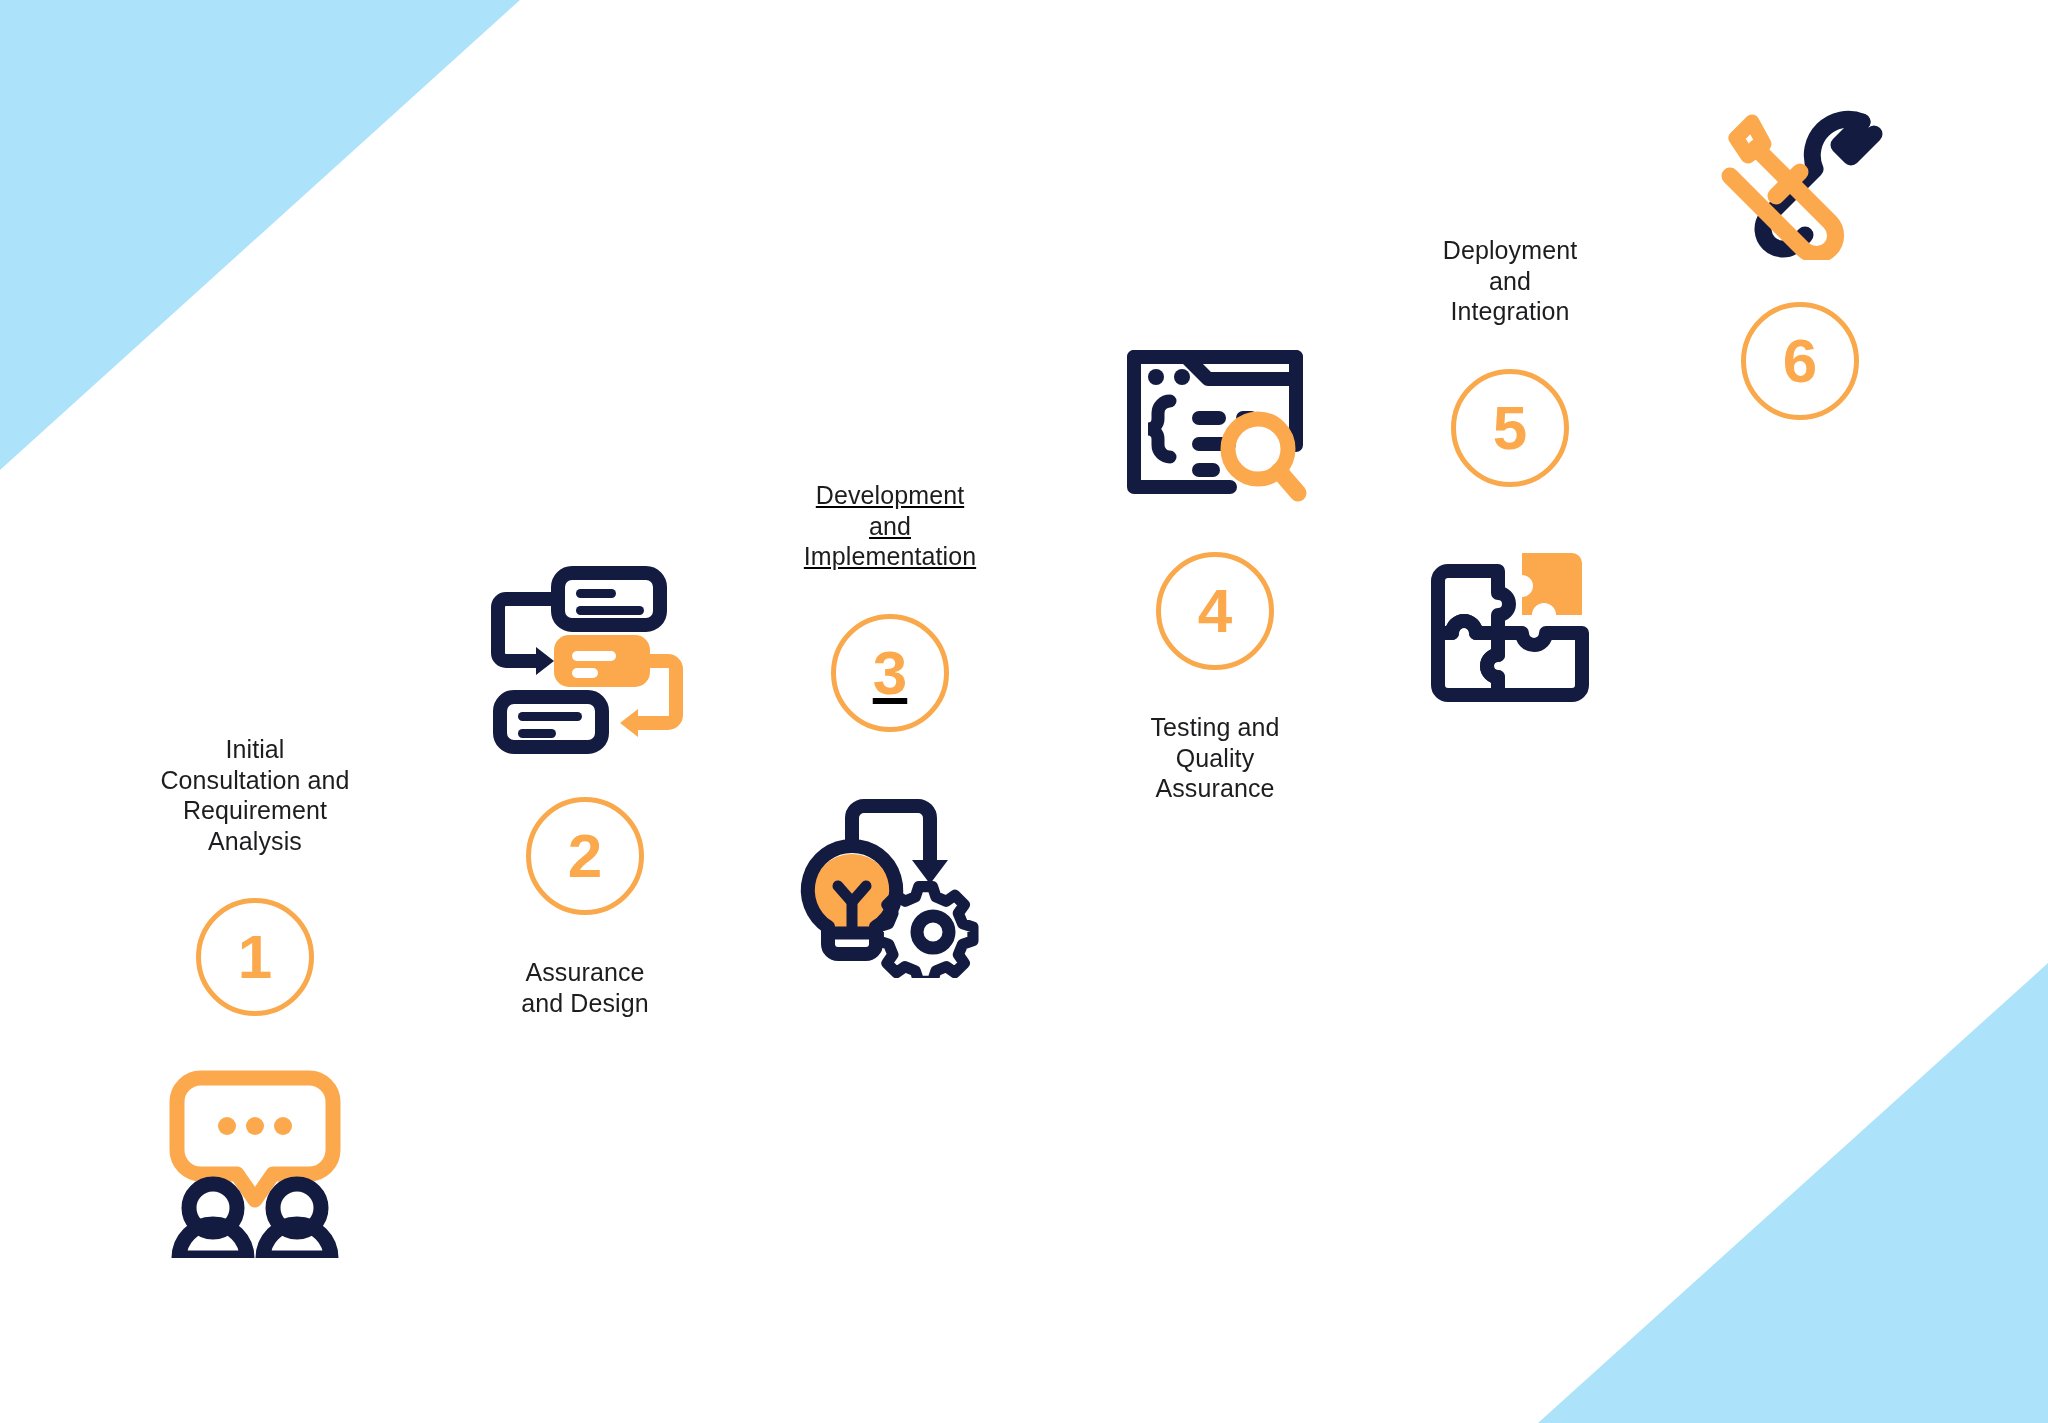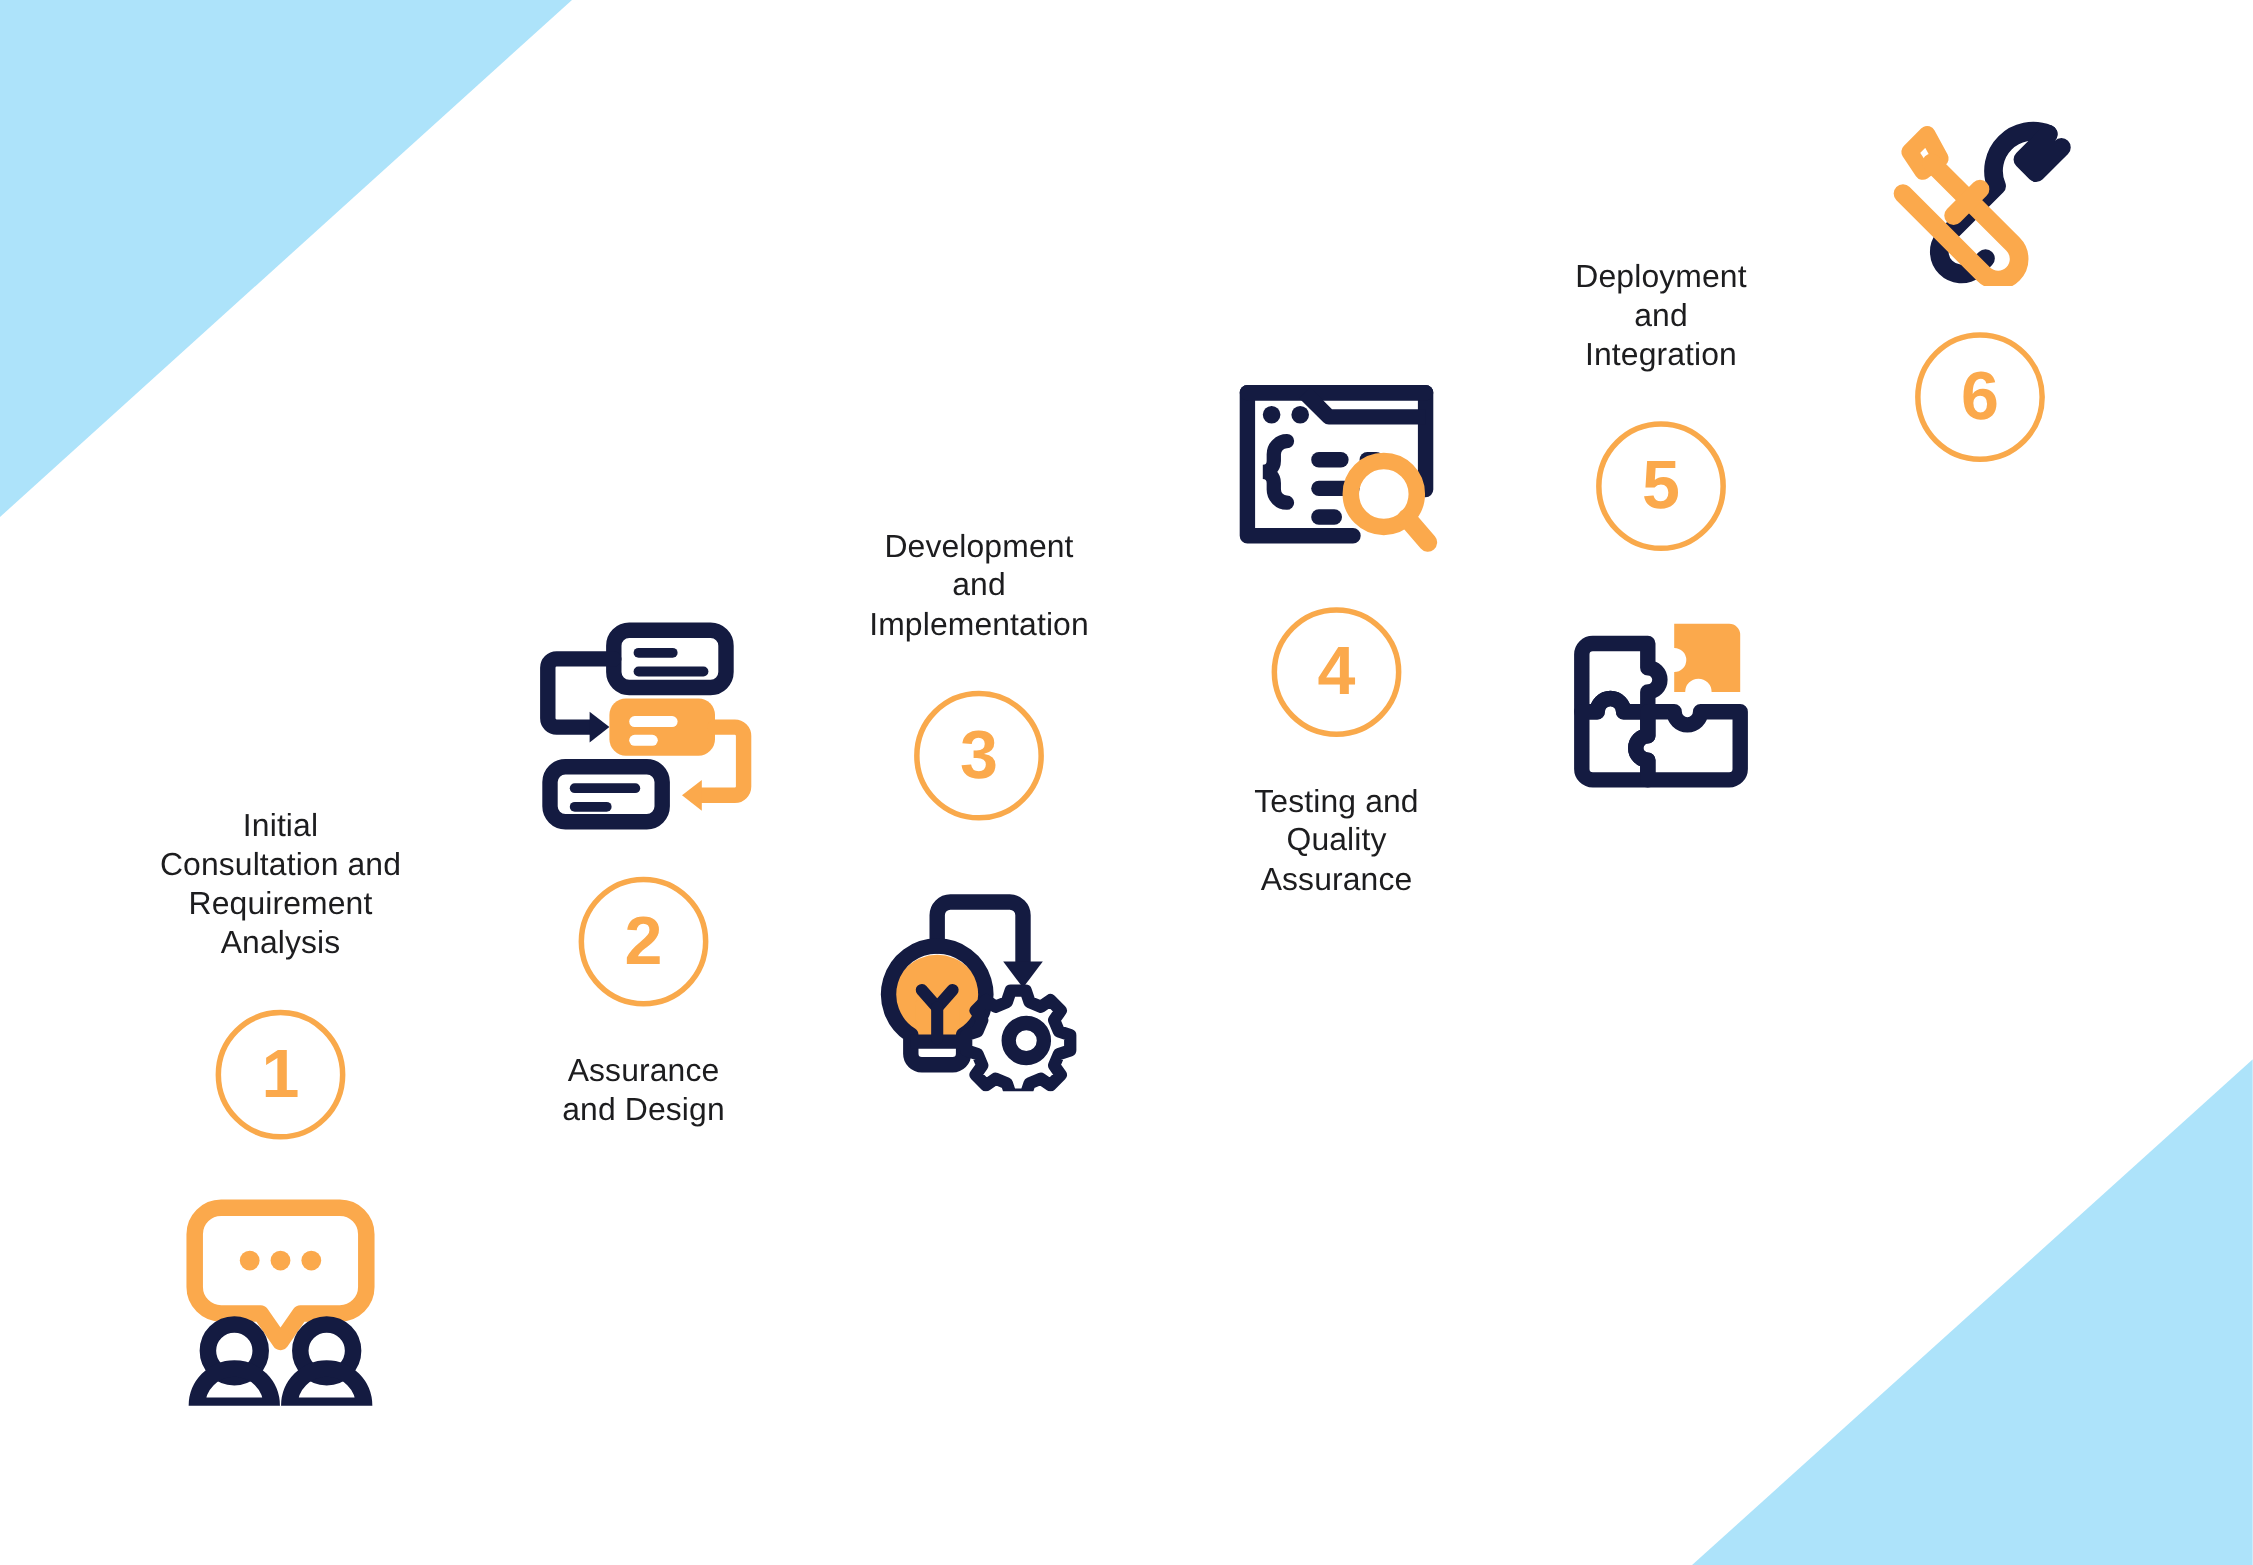--- a/index.html
+++ b/index.html
@@ -23,21 +23,21 @@
     bottom:0;right:0;
     border-bottom:460px solid #ADE3FA;
     border-left:510px solid transparent;
   }
 
   
   .step{position:absolute;display:flex;flex-direction:column;align-items:center;}
 
   .step-label{
     color:#1d1d1f;
-    font-size:29px;
+    font-size:25px;
     line-height:1.22;
     text-align:center;
     font-weight:400;
     letter-spacing:.1px;
     white-space:pre-line;
   }
   .num-circle{
     width:118px;height:118px;border-radius:50%;
     border:5px solid #F9A94B;
     display:flex;align-items:center;justify-content:center;
@@ -106,21 +106,21 @@
         <rect x="38" y="164" width="38" height="9" rx="4.5" fill="#141B41"></rect>
       </svg>
     </div>
     <div class="gap-m"></div>
     <div class="num-circle">2</div>
     <div class="gap-m"></div>
     <div class="step-label">Assurance
 and Design</div>
   </div>
 
-  <div class="step" style="left:740px;top:480px;width:300px;">
+  <div class="step" style="left:740px;top:480px;width:300px;text-decoration:underline;">
     <div class="step-label">Development
 and
 Implementation</div>
     <div class="gap-m"></div>
     <div class="num-circle">3</div>
     <div class="gap-l"></div>
     <div class="icon-wrap">
       <svg width="200" height="190" viewBox="0 0 200 190" fill="none" aria-hidden="true">
 
         <path d="M62 58 V30 a12 12 0 0 1 12 -12 H128 a12 12 0 0 1 12 12 V78" stroke="#141B41" stroke-width="14" fill="none" stroke-linecap="round"></path>

